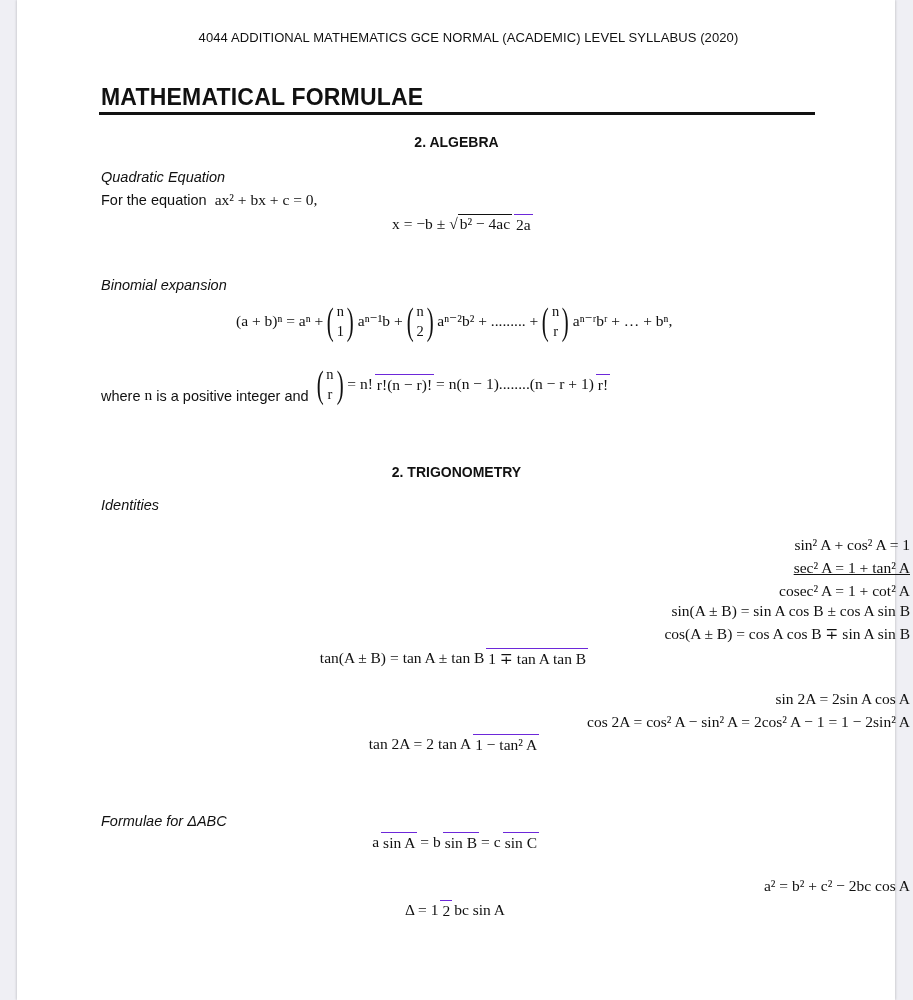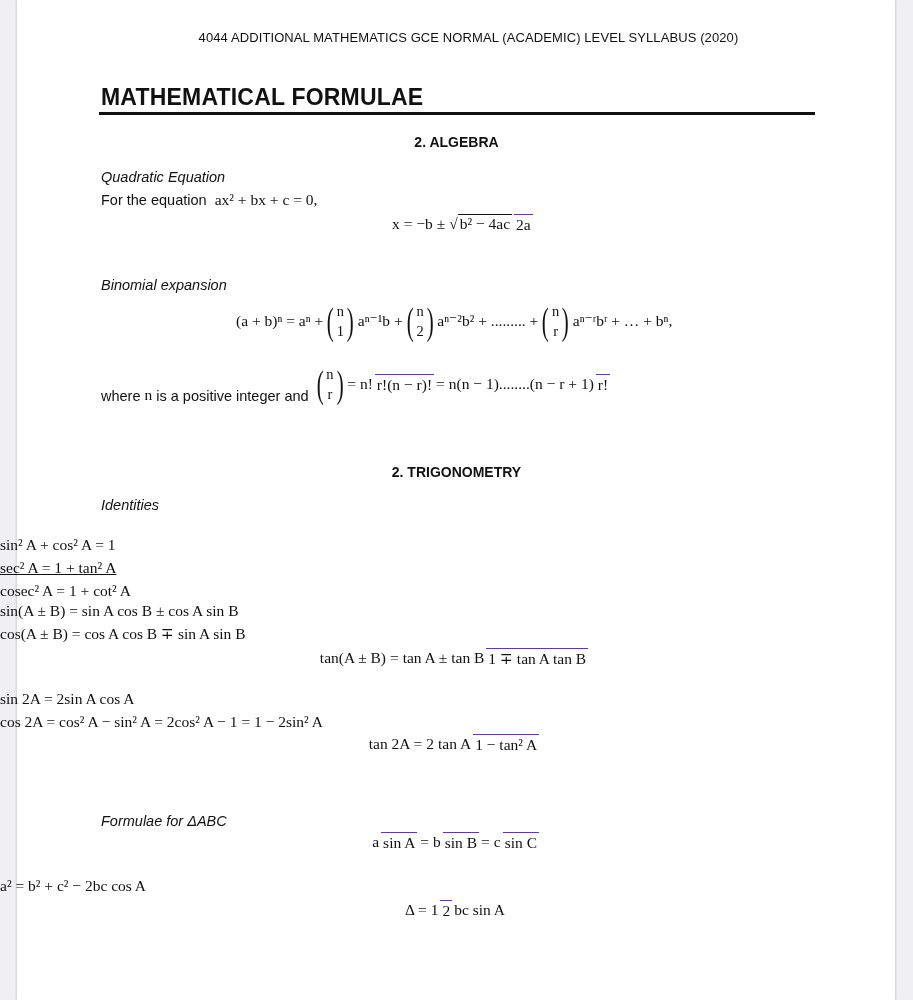--- a/index.html
+++ b/index.html
@@ -24,21 +24,21 @@
   .body-text { font-size:14.5px; }
   .m { font-family:"Liberation Serif", "DejaVu Serif", serif; font-size:15.5px; }
   .mi { }
   .frac { display:inline-flex; flex-direction:row; align-items:center; vertical-align:middle; margin:0 2px; }
   .frac .num { padding:0 2px 1px; }
   .frac .den { border-top:1px solid #6d28d9; padding:1px 2px 0; }
   .binom { display:inline-flex; align-items:center; vertical-align:middle; margin:0 1px; }
   .binom .par { font-size:38px; font-weight:100; transform:scaleX(0.55); line-height:1; }
   .binom .stack { display:inline-flex; flex-direction:column; align-items:center; line-height:20px; font-size:14.5px; }
   .sqrt { border-top:1px solid #111; padding:0 2px; }
-  .center-line { position:absolute; left:0; width:910px; text-align:left; white-space:nowrap; }
+  .center-line { position:absolute; left:0; width:910px; text-align:right; white-space:nowrap; }
 </style>
 </head>
 <body>
 
 <div class="page"></div>
 
 <div class="abs running-header">4044 ADDITIONAL MATHEMATICS GCE NORMAL (ACADEMIC) LEVEL SYLLABUS (2020)</div>
 
 <div class="abs doc-title">MATHEMATICAL FORMULAE</div>
 <div class="abs title-rule"></div>

